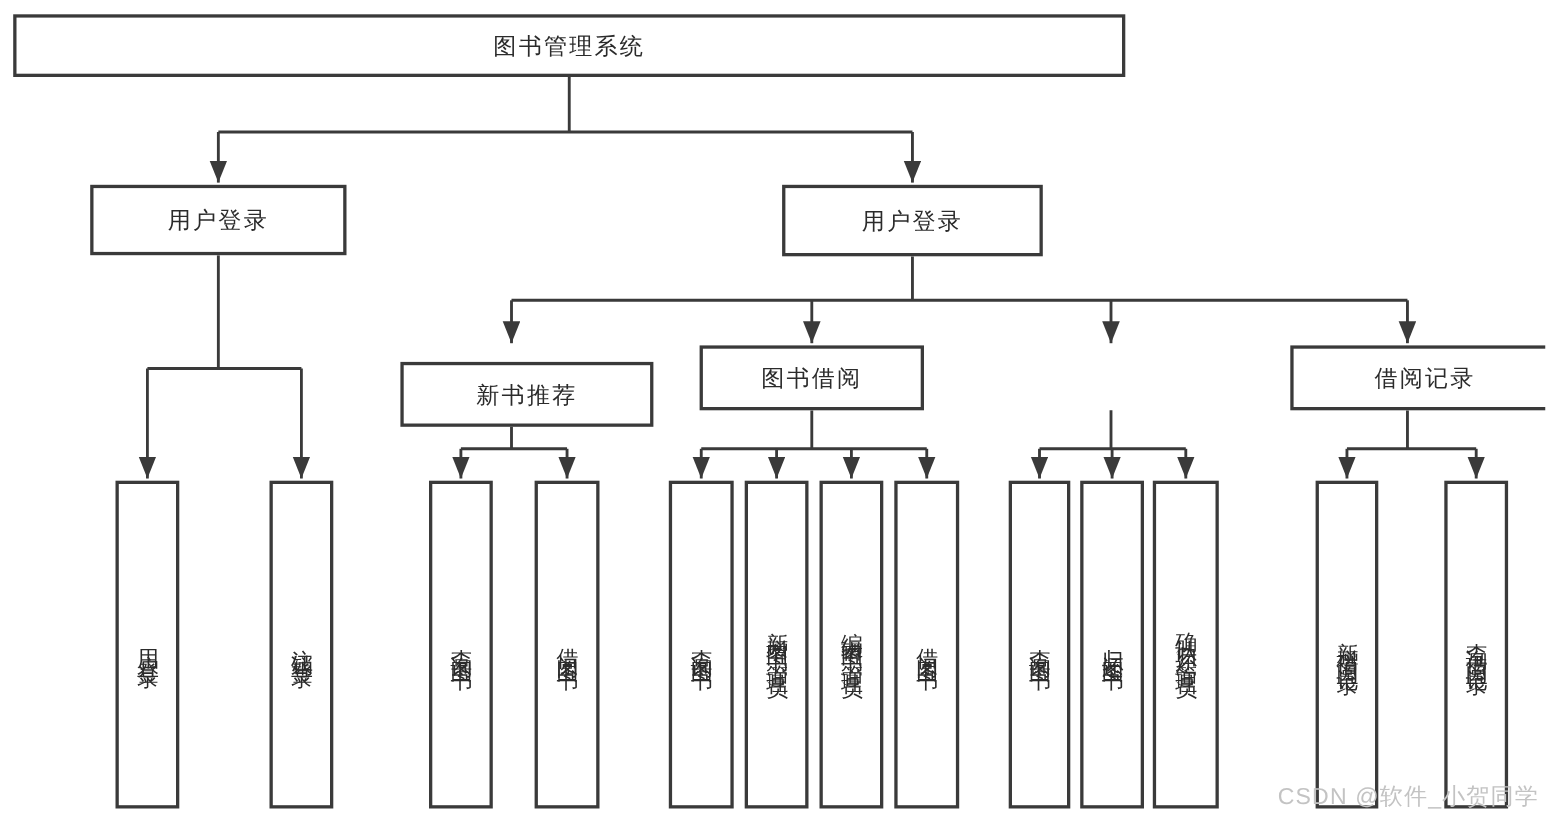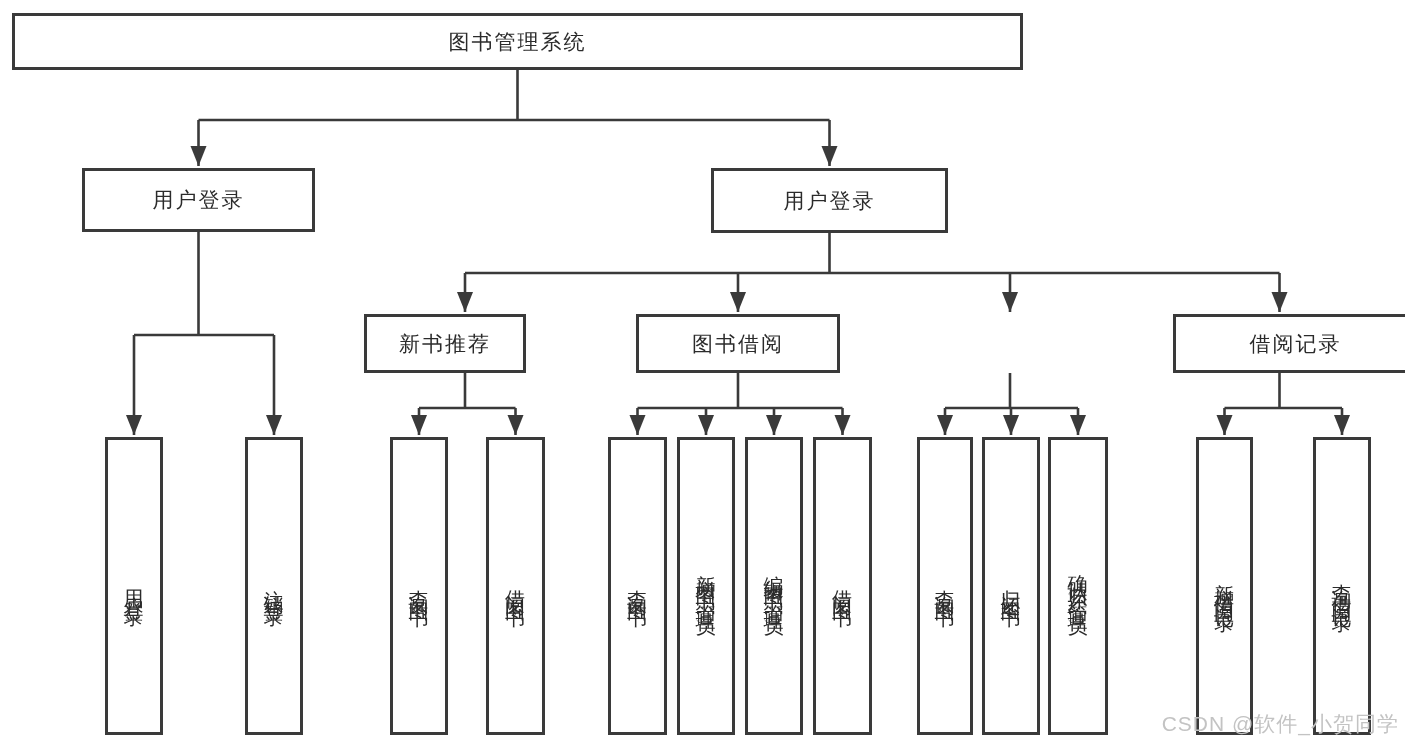--- a/index.html
+++ b/index.html
@@ -114,21 +114,21 @@
     <span>图书管理系统</span>
   </div>
 
   <div class="box h" style="left:82px;top:168px;width:233px;height:64px">
     <span>用户登录</span>
   </div>
   <div class="box h" style="left:711px;top:168px;width:237px;height:65px">
     <span>用户登录</span>
   </div>
 
-  <div class="box h" style="left:364px;top:314px;width:162px;height:59px">
+  <div class="box h" style="left:364px;top:329px;width:230px;height:59px">
     <span>新书推荐</span>
   </div>
   <div class="box h" style="left:636px;top:314px;width:204px;height:59px">
     <span>图书借阅</span>
   </div>
   <div class="box h" style="left:1173px;top:314px;width:245px;height:59px">
     <span>借阅记录</span>
   </div>
 
   <div class="box v" style="left:105px;top:437px;width:58px;height:298px">

